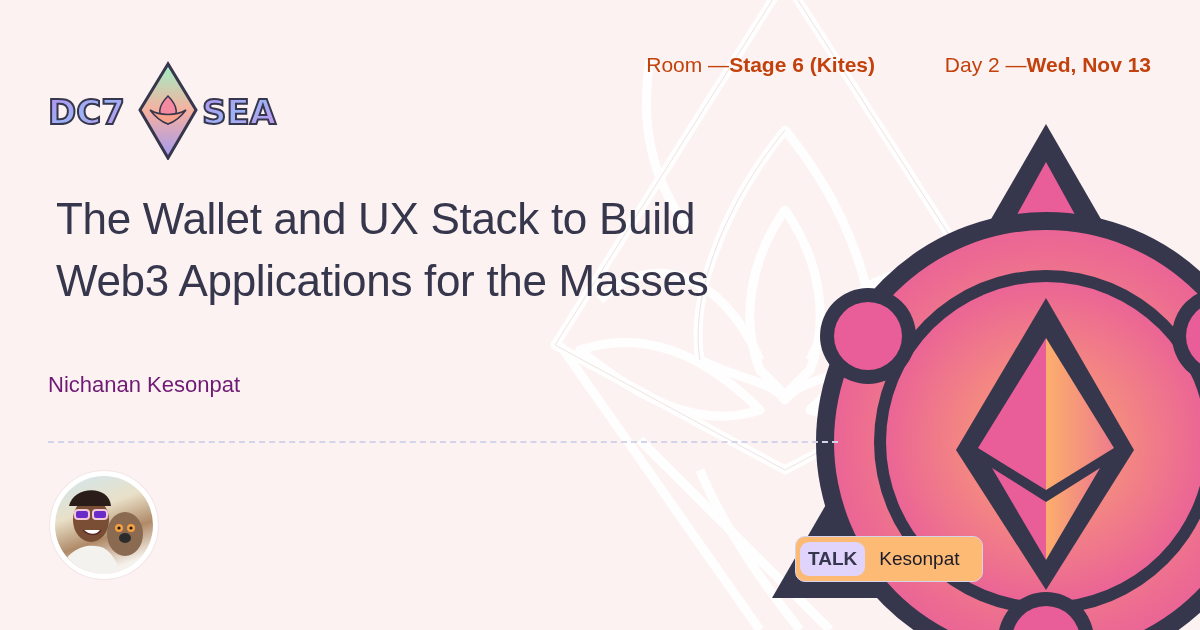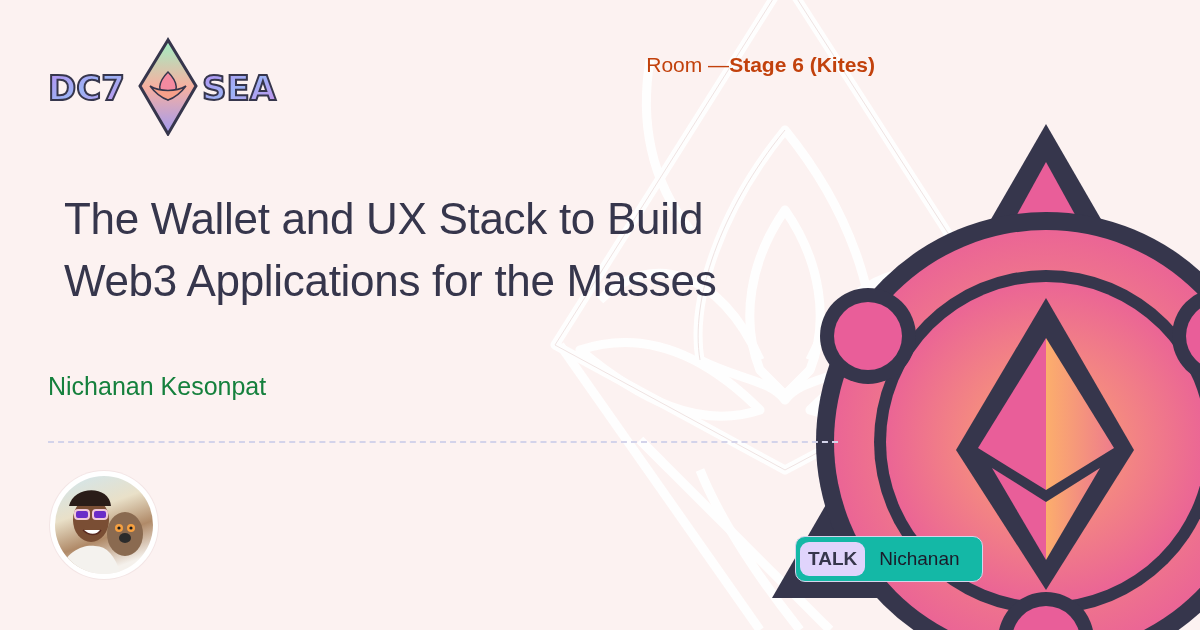--- a/index.html
+++ b/index.html
@@ -5,55 +5,55 @@
   html, body { margin: 0; padding: 0; }
   body {
     width: 1200px; height: 630px; overflow: hidden; position: relative;
     background: #fcf2f1;
     font-family: "Liberation Sans", "DejaVu Sans", sans-serif;
     color: #36364c;
   }
   .bg-lotus { position: absolute; left: 0; top: 0; width: 1200px; height: 630px; z-index: 0; }
   .emblem { position: absolute; left: 760px; top: 120px; width: 460px; height: 520px; z-index: 1; }
 
-  .logo { position: absolute; left: 46px; top: 36px; width: 244px; height: 100px; z-index: 2; }
+  .logo { position: absolute; left: 46px; top: 60px; width: 244px; height: 100px; z-index: 2; }
 
   .meta { position: absolute; top: 50px; z-index: 2; font-size: 21px; line-height: 30px; text-align: right; color: #c2410c; }
   .meta .row { white-space: nowrap; }
   .meta b { font-weight: 700; }
   .meta-room { right: 325px; }
   .meta-day { right: 49px; }
 
   .title {
-    position: absolute; left: 64px; top: 188px; width: 700px; z-index: 2;
+    position: absolute; left: 56px; top: 188px; width: 700px; z-index: 2;
     font-size: 44px; line-height: 62px; font-weight: 400; color: #36364c; margin: 0;
     letter-spacing: -0.3px;
   }
   .speaker {
     position: absolute; left: 48px; top: 372px; z-index: 2;
-    font-size: 25px; color: #15803d;
+    font-size: 22px; color: #701a75;
   }
   .divider {
     position: absolute; left: 48px; top: 441px; width: 790px; height: 0; z-index: 1;
     border-top: 2px dashed #d3d3ea;
   }
   .avatar {
     position: absolute; left: 50px; top: 471px; width: 108px; height: 108px;
     border-radius: 50%; background: #ffffff; z-index: 2;
     box-shadow: 0 0 0 1px #f3e5e5;
   }
   .avatar-inner {
     position: absolute; left: 5px; top: 5px; width: 98px; height: 98px; border-radius: 50%;
     overflow: hidden;
     background: linear-gradient(160deg, #cfe6f0 0%, #e9e0c8 35%, #b08a68 60%, #f5f1ec 85%);
   }
   .tags {
     position: absolute; left: 795px; top: 536px; height: 44px; z-index: 3;
     display: flex; align-items: center; gap: 6px; padding: 0 14px 0 4px;
-    background: #14b8a6; border: 1px solid #d6d4ec; border-radius: 10px;
+    background: #fdba74; border: 1px solid #d6d4ec; border-radius: 10px;
   }
   .tag {
     font-size: 19px; font-weight: 700; color: #36364c;
     padding: 6px 8px; border-radius: 9px; line-height: 22px;
   }
   .tag-talk { background: #e0d4fc; }
   .tag-level { background: #e2defb; }
   .tag-topic { font-weight: 400; color: #1b1b2a; padding-left: 8px; background: transparent; }
 </style>
 </head>
@@ -135,20 +135,23 @@
   </svg>
 </div>
 
 <div class="meta meta-room">
   <div class="row">
     <span>Room —</span><b>Stage 6 (Kites)</b>
   </div>
 </div>
 
 <div class="meta meta-day">
+  <div class="row">
+    <span>Day 2 —</span><b>Wed, Nov 13</b>
+  </div>
 </div>
 
 <h1 class="title">The Wallet and UX Stack to Build Web3 Applications for the Masses</h1>
 
 <div class="speaker">Nichanan Kesonpat</div>
 
 <div class="divider"></div>
 
 <div class="avatar">
   <div class="avatar-inner">
@@ -164,14 +167,14 @@
       <circle cx="76" cy="52" r="4" fill="#f6a040"></circle>
       <circle cx="64" cy="52" r="1.6" fill="#1b1b1b"></circle>
       <circle cx="76" cy="52" r="1.6" fill="#1b1b1b"></circle>
       <ellipse cx="70" cy="62" rx="6" ry="5" fill="#2b2b2b"></ellipse>
     </svg>
   </div>
 </div>
 
 <div class="tags">
   <span class="tag tag-talk">TALK</span>
-  <span class="tag tag-topic">Nichanan</span>
+  <span class="tag tag-topic">Kesonpat</span>
 </div>
 
 </body></html>

